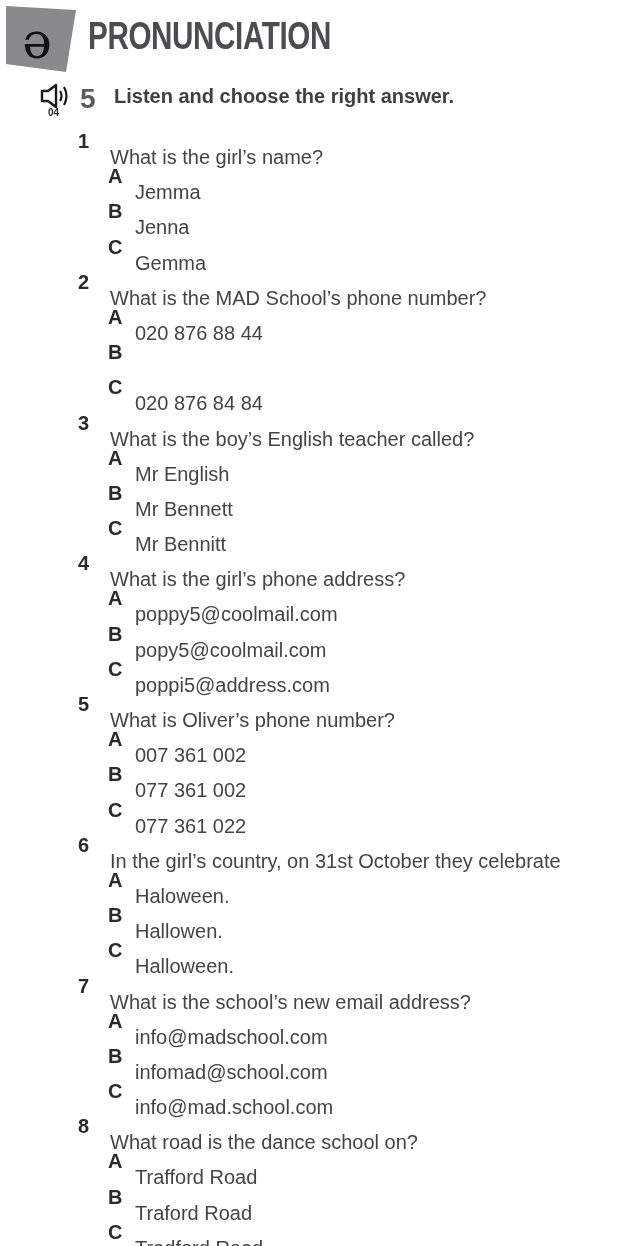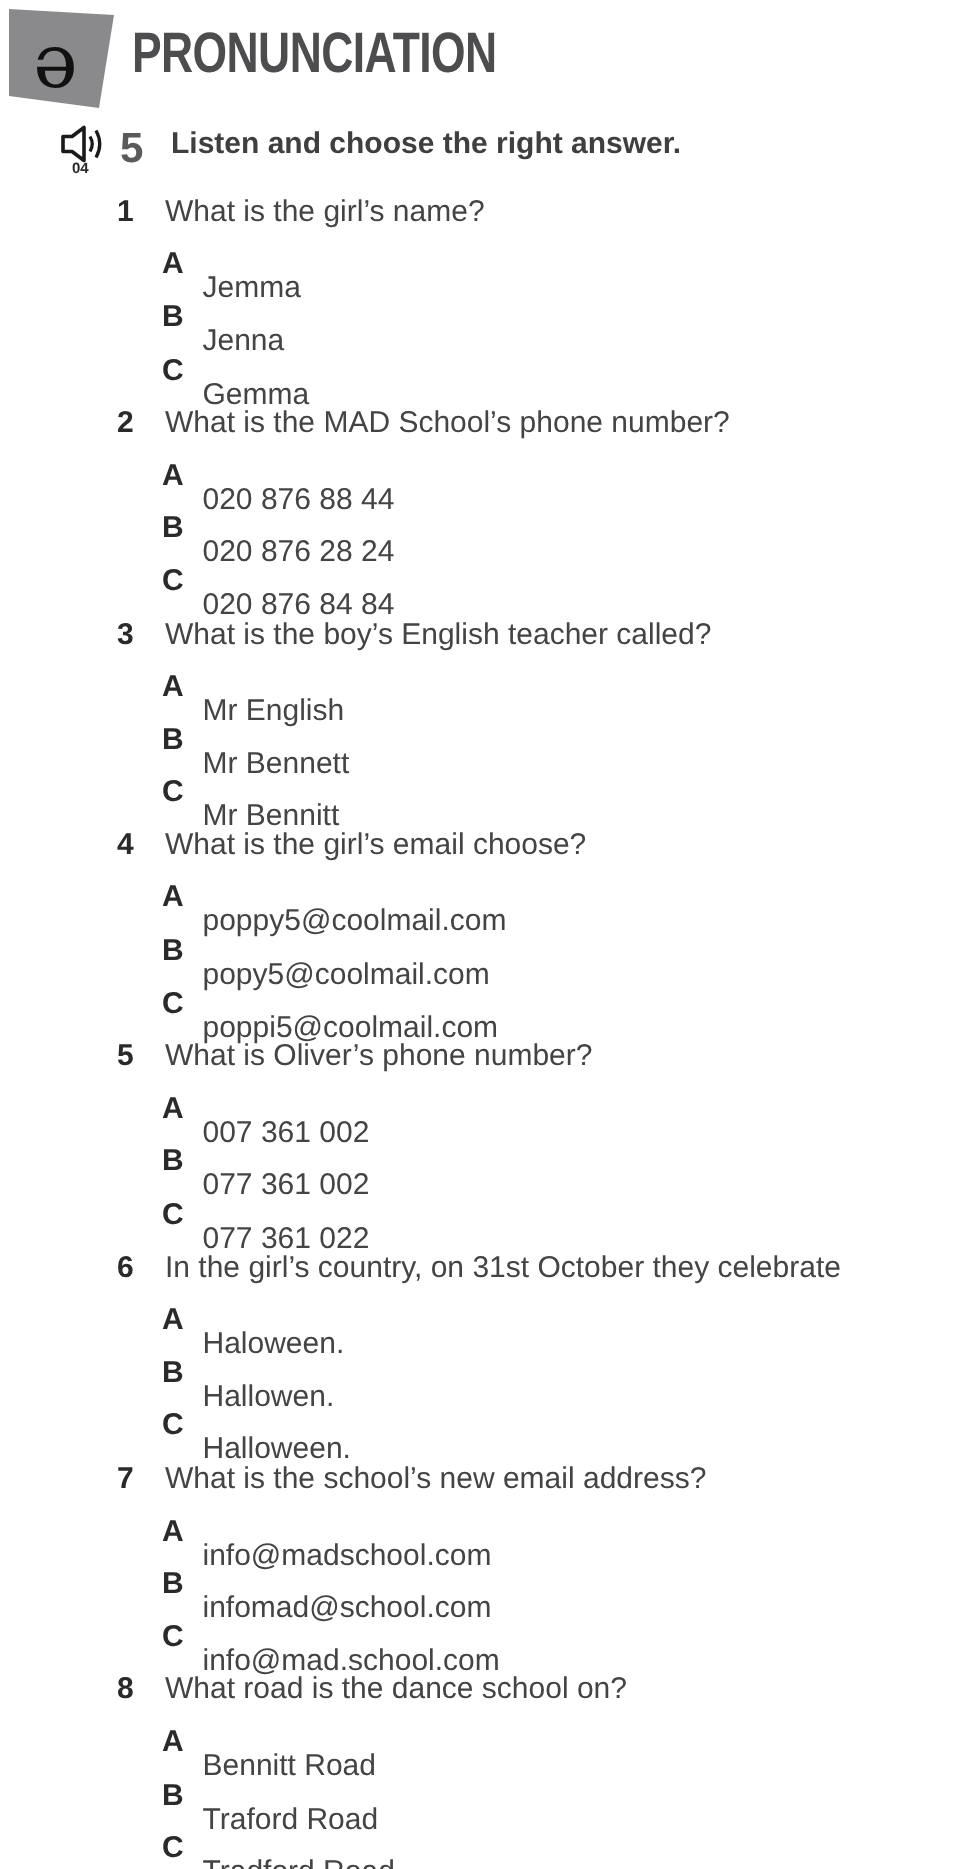--- a/index.html
+++ b/index.html
@@ -12,21 +12,21 @@
            font-weight: 700; font-size: 38px; letter-spacing: -0.5px; color: #4d4d4f;
            transform: scaleX(0.78); transform-origin: left center; line-height: 56px; }
   .instr-row { position: absolute; left: 40px; top: 80px; height: 46px; width: 600px; }
   .audio-icon { position: absolute; left: 0; top: 2px; width: 34px; height: 28px; }
   .track-no { position: absolute; left: 8px; top: 27px; font-size: 10px; font-weight: 700; color: #2a2a2a; }
   .ex-no { position: absolute; left: 40px; top: 3px; font-size: 28px; font-weight: 700; color: #5a5a5a; }
   .instr { position: absolute; left: 74px; top: 5px; font-size: 20px; font-weight: 700; color: #3f3f3f; text-align: right; }
   .questions { position: absolute; left: 0; top: 124px; width: 642px; }
   .row { height: 35.2px; position: relative; font-size: 20px; line-height: 35px; }
   .qnum { position: absolute; left: 78px; font-weight: 700; color: #2a2a2a; }
-  .qtext { position: absolute; left: 110px; white-space: nowrap; color: #444; }
+  .qtext { position: absolute; left: 110px; white-space: nowrap; color: #444; margin-top: 16px; }
   .olet { position: absolute; left: 108px; font-weight: 700; color: #2a2a2a; }
   .otext { position: absolute; left: 135px; white-space: nowrap; color: #444; margin-top: 16px; }
 </style>
 </head>
 <body>
 
 <div class="header">
   <div class="schwa-box">
     <svg viewBox="0 0 70 66">
       <polygon points="0,0 70,4 60,66 0,58" fill="#8a8a8c"></polygon>
@@ -69,21 +69,20 @@
     <div class="row">
       <span class="qnum">2</span>
       <span class="qtext">What is the MAD School’s phone number?</span>
     </div>
     <div class="row">
       <span class="olet">A</span>
       <span class="otext">020 876 88 44</span>
     </div>
     <div class="row">
       <span class="olet">B</span>
-      <span class="otext">020 876 28 24</span>
     </div>
     <div class="row">
       <span class="olet">C</span>
       <span class="otext">020 876 84 84</span>
     </div>
     <div class="row">
       <span class="qnum">3</span>
       <span class="qtext">What is the boy’s English teacher called?</span>
     </div>
     <div class="row">
@@ -93,33 +92,33 @@
     <div class="row">
       <span class="olet">B</span>
       <span class="otext">Mr Bennett</span>
     </div>
     <div class="row">
       <span class="olet">C</span>
       <span class="otext">Mr Bennitt</span>
     </div>
     <div class="row">
       <span class="qnum">4</span>
-      <span class="qtext">What is the girl’s email choose?</span>
+      <span class="qtext">What is the girl’s phone address?</span>
     </div>
     <div class="row">
       <span class="olet">A</span>
       <span class="otext">poppy5@coolmail.com</span>
     </div>
     <div class="row">
       <span class="olet">B</span>
       <span class="otext">popy5@coolmail.com</span>
     </div>
     <div class="row">
       <span class="olet">C</span>
-      <span class="otext">poppi5@coolmail.com</span>
+      <span class="otext">poppi5@address.com</span>
     </div>
     <div class="row">
       <span class="qnum">5</span>
       <span class="qtext">What is Oliver’s phone number?</span>
     </div>
     <div class="row">
       <span class="olet">A</span>
       <span class="otext">007 361 002</span>
     </div>
     <div class="row">
@@ -161,21 +160,21 @@
     <div class="row">
       <span class="olet">C</span>
       <span class="otext">info@mad.school.com</span>
     </div>
     <div class="row">
       <span class="qnum">8</span>
       <span class="qtext">What road is the dance school on?</span>
     </div>
     <div class="row">
       <span class="olet">A</span>
-      <span class="otext">Bennitt Road</span>
+      <span class="otext">Trafford Road</span>
     </div>
     <div class="row">
       <span class="olet">B</span>
       <span class="otext">Traford Road</span>
     </div>
     <div class="row">
       <span class="olet">C</span>
       <span class="otext">Tradford Road</span>
     </div>
   </div>

